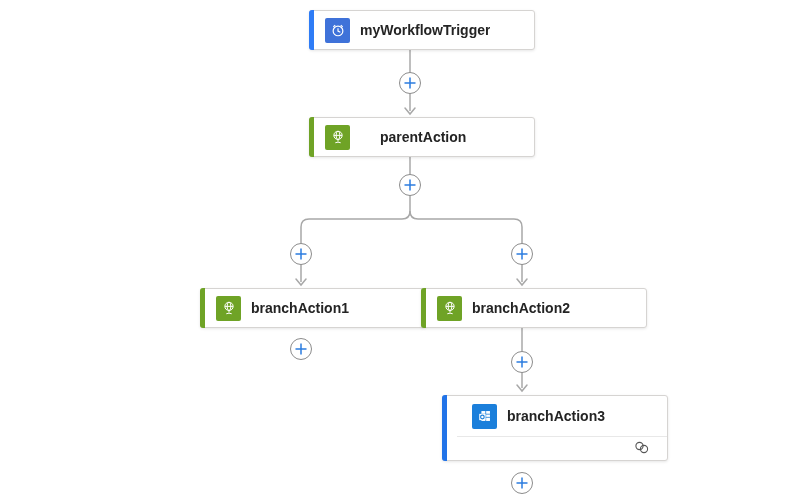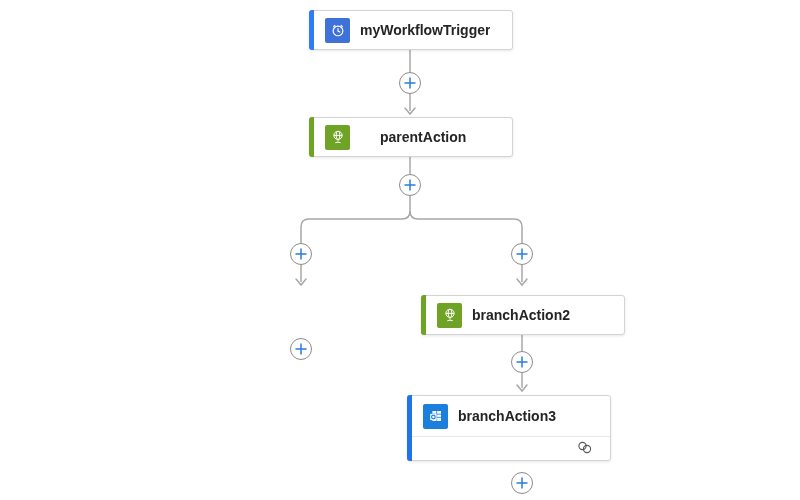--- a/index.html
+++ b/index.html
@@ -8,21 +8,21 @@
     background:#ffffff;
     font-family:"Liberation Sans", sans-serif;
     position:relative; overflow:hidden;
   }
   .canvas { position:absolute; inset:0; }
   svg.connectors { position:absolute; left:0; top:0; pointer-events:none; }
 
   
   .node {
     position:absolute;
-    width:204px; height:40px;
+    width:226px; height:40px;
     background:#ffffff;
     border:1px solid #d6d4d2;
     border-radius:3px;
     box-shadow:0 1px 3px rgba(0,0,0,0.10);
     box-sizing:border-box;
     display:flex; align-items:center;
     cursor:pointer;
   }
   .node .accent {
     position:absolute; left:-1px; top:-1px; bottom:-1px; width:5px;
@@ -110,36 +110,49 @@
         <circle cx="10" cy="8.2" r="4.6"></circle>
         <ellipse cx="10" cy="8.2" rx="2.1" ry="4.6"></ellipse>
         <path d="M5.4 8.2 H14.6"></path>
         <path d="M10 12.8 V15"></path>
         <path d="M7 16.4 Q10 15 13 16.4"></path>
       </svg>
     </span>
     <span class="nlabel">parentAction</span>
   </div>
 
-
-  <div class="node" style="left:421px; top:288px;margin-top:7px;">
+  <div class="node" style="left:200px; top:288px;">
     <span class="accent accent-green"></span>
     <span class="nicon nicon-green">
       <svg width="18" height="18" viewBox="0 0 20 20" fill="none" stroke="#ffffff" stroke-width="1.1">
         <circle cx="10" cy="8.2" r="4.6"></circle>
         <ellipse cx="10" cy="8.2" rx="2.1" ry="4.6"></ellipse>
         <path d="M5.4 8.2 H14.6"></path>
         <path d="M10 12.8 V15"></path>
         <path d="M7 16.4 Q10 15 13 16.4"></path>
       </svg>
     </span>
+    <span class="nlabel">branchAction1</span>
+  </div>
+
+  <div class="node" style="left:421px; top:288px;">
+    <span class="accent accent-green"></span>
+    <span class="nicon nicon-green">
+      <svg width="18" height="18" viewBox="0 0 20 20" fill="none" stroke="#ffffff" stroke-width="1.1">
+        <circle cx="10" cy="8.2" r="4.6"></circle>
+        <ellipse cx="10" cy="8.2" rx="2.1" ry="4.6"></ellipse>
+        <path d="M5.4 8.2 H14.6"></path>
+        <path d="M10 12.8 V15"></path>
+        <path d="M7 16.4 Q10 15 13 16.4"></path>
+      </svg>
+    </span>
     <span class="nlabel">branchAction2</span>
   </div>
 
-  <div class="node tall" style="left:407px; top:395px;">
+  <div class="node tall" style="left:442px; top:395px;padding-left:14px;">
     <span class="accent accent-blue"></span>
     <div class="row-header">
       <span class="nicon nicon-outlook">
         <svg width="18" height="18" viewBox="0 0 20 20">
           <rect x="6" y="4.5" width="9.5" height="11" fill="#ffffff"></rect>
           <path d="M6 8 H15.5 M6 11.5 H15.5 M10.75 4.5 V15.5" stroke="#1B7FDB" stroke-width="0.9" fill="none"></path>
           <rect x="3.6" y="7.6" width="7" height="7" fill="#ffffff"></rect>
           <circle cx="7.1" cy="11.1" r="2" fill="none" stroke="#1B7FDB" stroke-width="1.3"></circle>
         </svg>
       </span>

